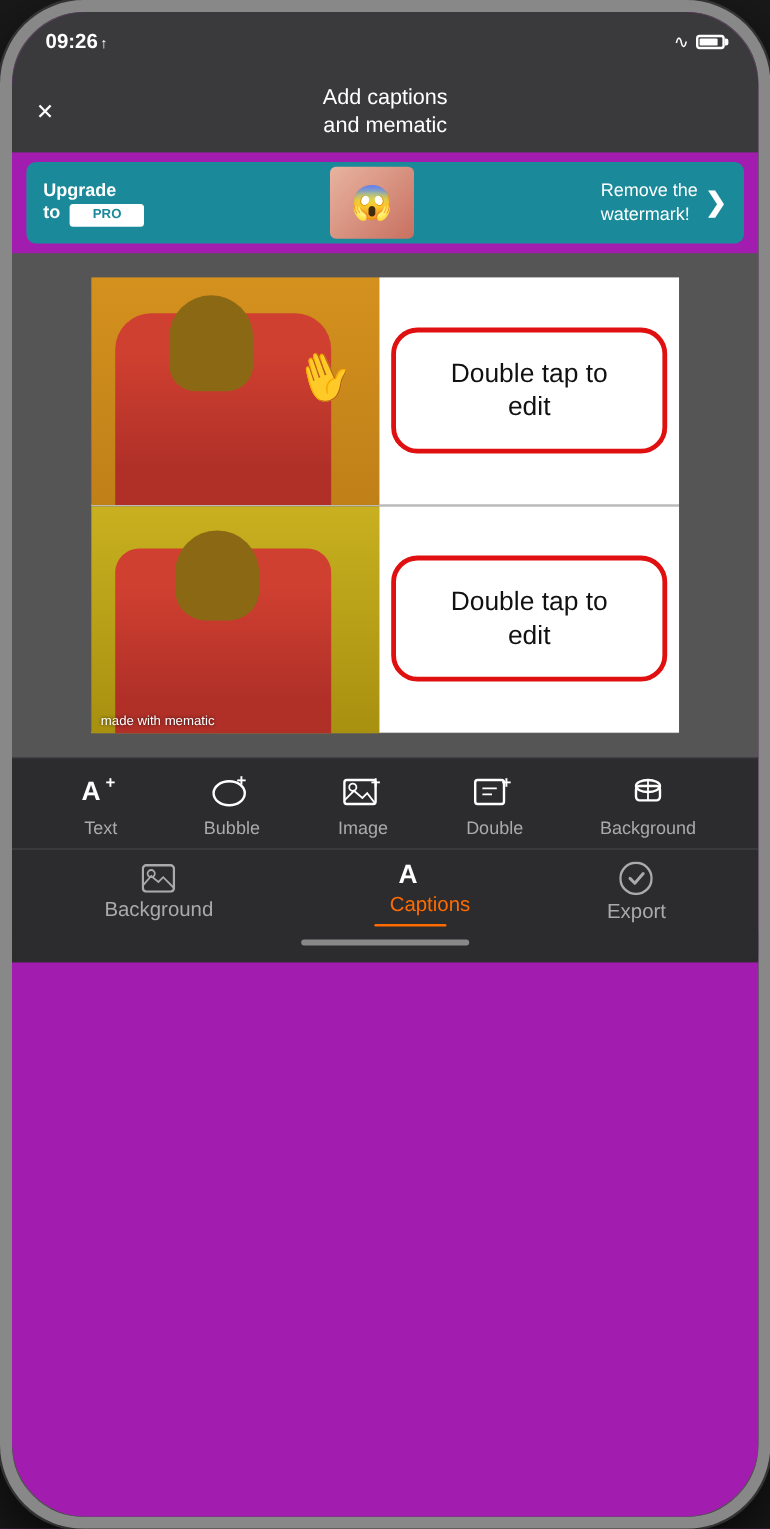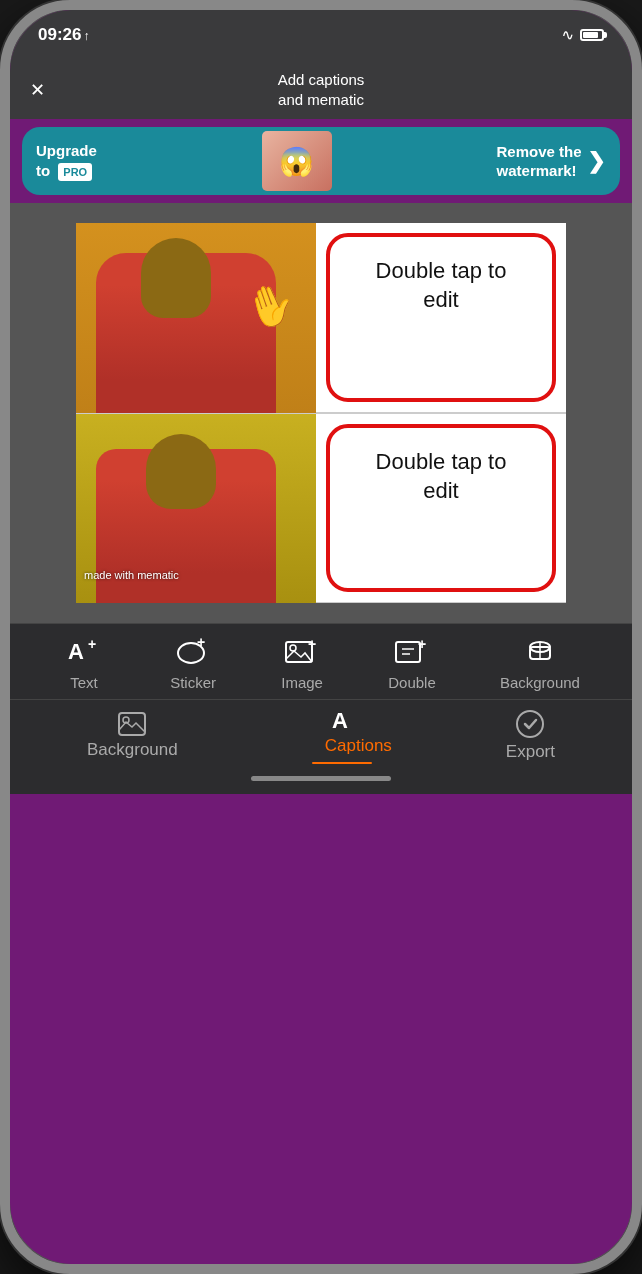--- a/index.html
+++ b/index.html
@@ -17,21 +17,21 @@
       background: #2c2c2e;
       border-radius: 70px;
       border: 10px solid #888;
       box-shadow: inset 0 0 0 2px #555, 0 0 0 2px #333, 0 20px 60px rgba(0,0,0,0.8);
       position: relative;
       overflow: hidden;
     }
     .phone-inner {
       width: 100%;
       height: 100%;
-      background: #701a75;
+      background: #a21caf;
       border-radius: 62px;
       overflow: hidden;
       position: relative;
     }
     
     .side-btn-left {
       position: absolute;
       left: -14px;
       top: 160px;
       width: 8px;
@@ -122,67 +122,67 @@
       left: 20px;
       top: 50%;
       transform: translateY(-50%);
       color: #fff;
       font-size: 18px;
       cursor: pointer;
     }
     .header-title {
       text-align: center;
       color: #fff;
-      font-size: 15px;
+      font-size: 18px;
       line-height: 1.3;
     }
 
     
     .ad-banner {
       background: #1a8a9a;
       margin: 8px 12px;
-      border-radius: 18px;
+      border-radius: 8px;
       display: flex;
       align-items: center;
       justify-content: space-between;
       padding: 10px 14px;
       overflow: hidden;
       height: 68px;
     }
     .ad-text {
       color: #fff;
       font-size: 15px;
       font-weight: 700;
       line-height: 1.3;
     }
     .pro-badge {
       background: #fff;
       color: #1a8a9a;
       font-size: 11px;
       font-weight: 800;
-      padding: 2px 5px;
+      padding: 2px 19px;
       border-radius: 3px;
       display: inline-block;
       margin-left: 4px;
     }
     .ad-person {
       width: 70px;
       height: 60px;
       background: linear-gradient(135deg, #e8b4a0, #c87060);
       border-radius: 5px;
       display: flex;
       align-items: center;
       justify-content: center;
       font-size: 28px;
       flex-shrink: 0;
     }
     .ad-right-text {
       color: #fff;
       font-size: 15px;
-      font-weight: 700;
+      font-weight: 400;
       line-height: 1.3;
     }
     .ad-arrow {
       color: #fff;
       font-size: 22px;
       font-weight: bold;
       margin-left: 6px;
     }
 
     
@@ -195,39 +195,40 @@
       display: flex;
       height: 190px;
     }
     .meme-row:first-child {
       border-bottom: 1px solid #ccc;
     }
     .meme-image-right {
       flex: 1;
       background: #fff;
       display: flex;
+      align-items: center;
       justify-content: center;
       padding: 10px;
     }
     .double-tap-box {
       border: 4px solid #e01010;
       border-radius: 22px;
       padding: 20px 30px;
       text-align: center;
       width: 100%;
     }
     .double-tap-text {
       font-size: 22px;
       font-weight: 500;
       color: #111;
       line-height: 1.3;
     }
     .watermark {
       position: absolute;
-      bottom: 22px;
+      bottom: 4px;
       left: 8px;
       font-size: 11px;
       color: #fff;
       text-shadow: 0 0 3px rgba(0,0,0,0.8);
     }
     .meme-row-wrapper {
       position: relative;
     }
 
     
@@ -520,21 +521,21 @@
         </div>
 
         <div class="toolbar-item">
           <div class="toolbar-icon">
             <svg width="36" height="30" viewBox="0 0 36 30">
               <ellipse cx="16" cy="16" rx="13" ry="10" fill="none" stroke="white" stroke-width="2"></ellipse>
               <polygon points="10,24 14,20 8,26" fill="white"></polygon>
               <text x="22" y="10" font-size="14" font-weight="bold" fill="white" font-family="Arial">+</text>
             </svg>
           </div>
-          <span class="toolbar-label">Sticker</span>
+          <span class="toolbar-label">Bubble</span>
         </div>
 
         <div class="toolbar-item">
           <div class="toolbar-icon">
             <svg width="36" height="30" viewBox="0 0 36 30">
               <rect x="2" y="5" width="26" height="20" rx="2" fill="none" stroke="white" stroke-width="2"></rect>
               <circle cx="9" cy="11" r="3" fill="none" stroke="white" stroke-width="1.5"></circle>
               <polyline points="2,22 10,14 17,20 21,16 28,25" fill="none" stroke="white" stroke-width="1.5"></polyline>
               <text x="24" y="12" font-size="14" font-weight="bold" fill="white" font-family="Arial">+</text>
             </svg>

